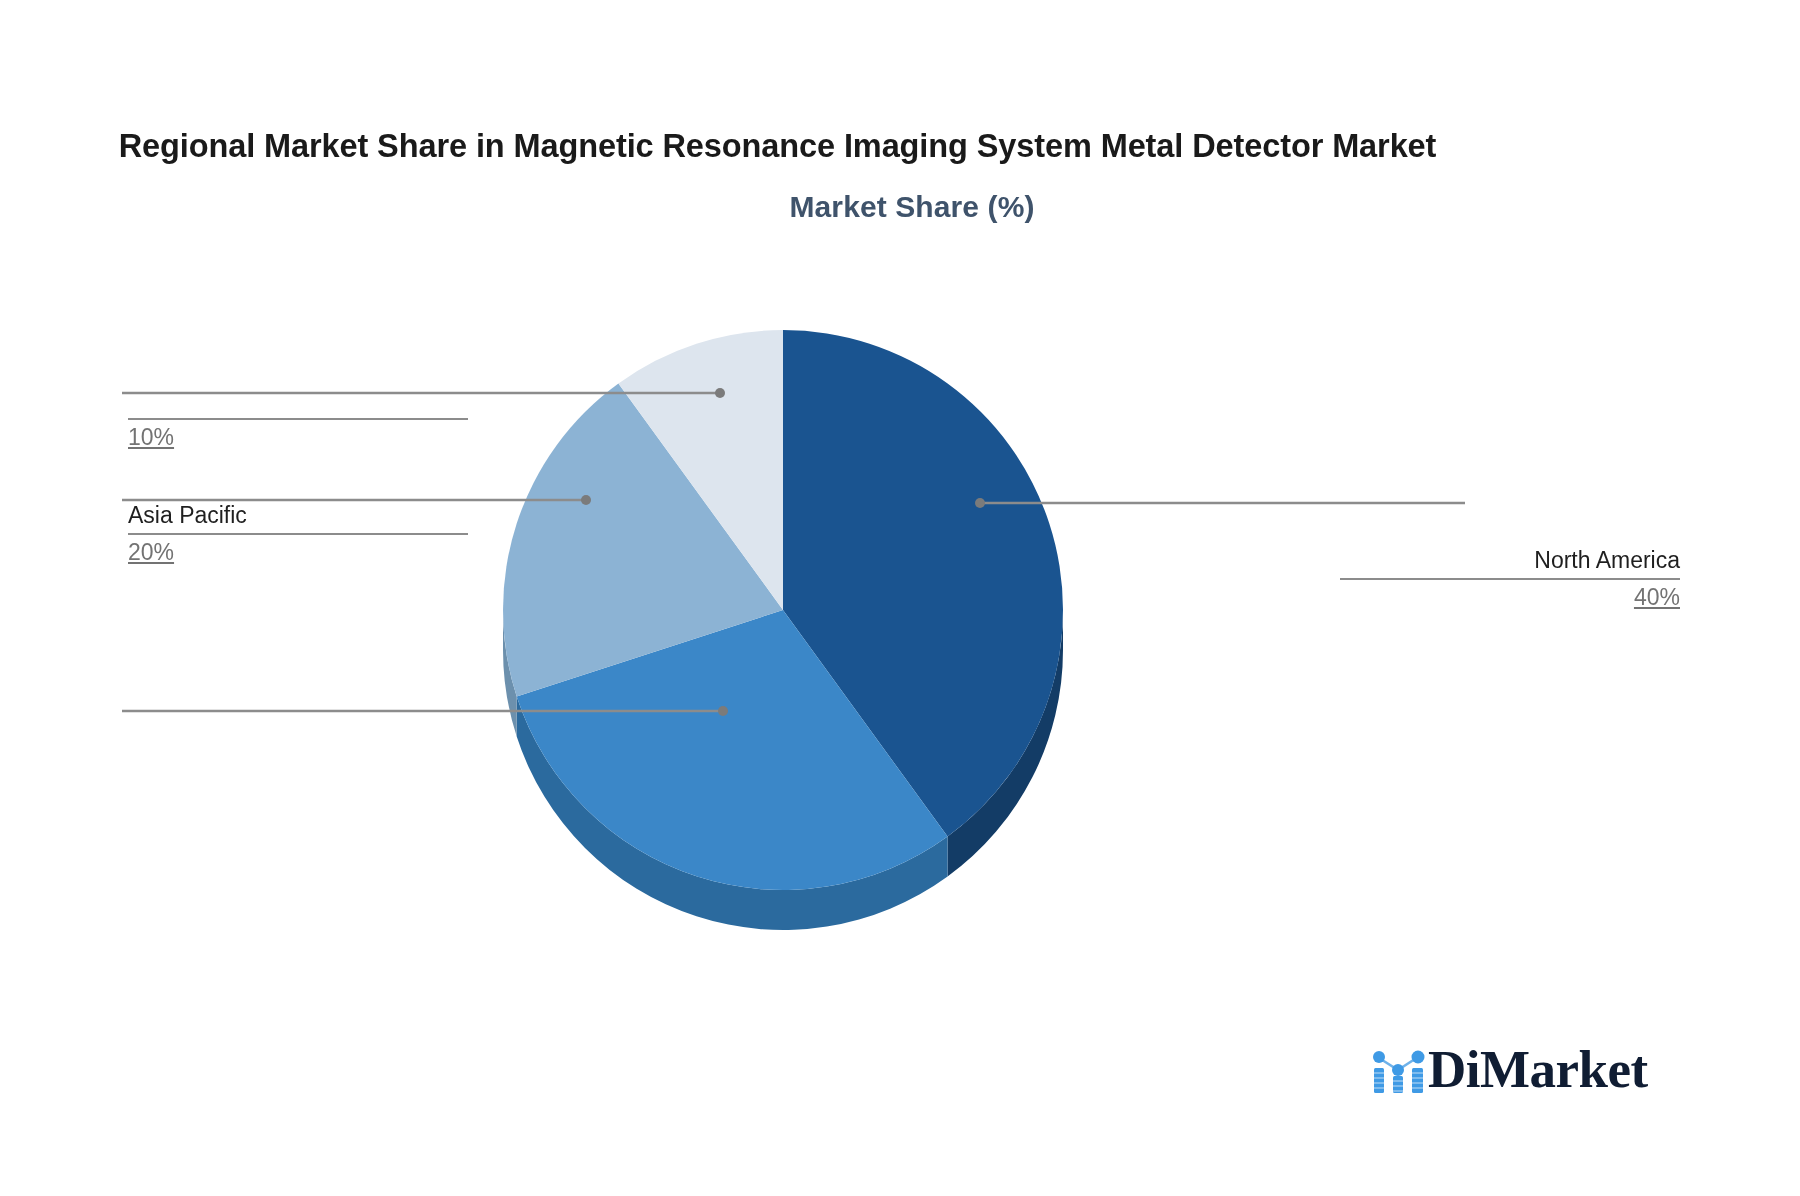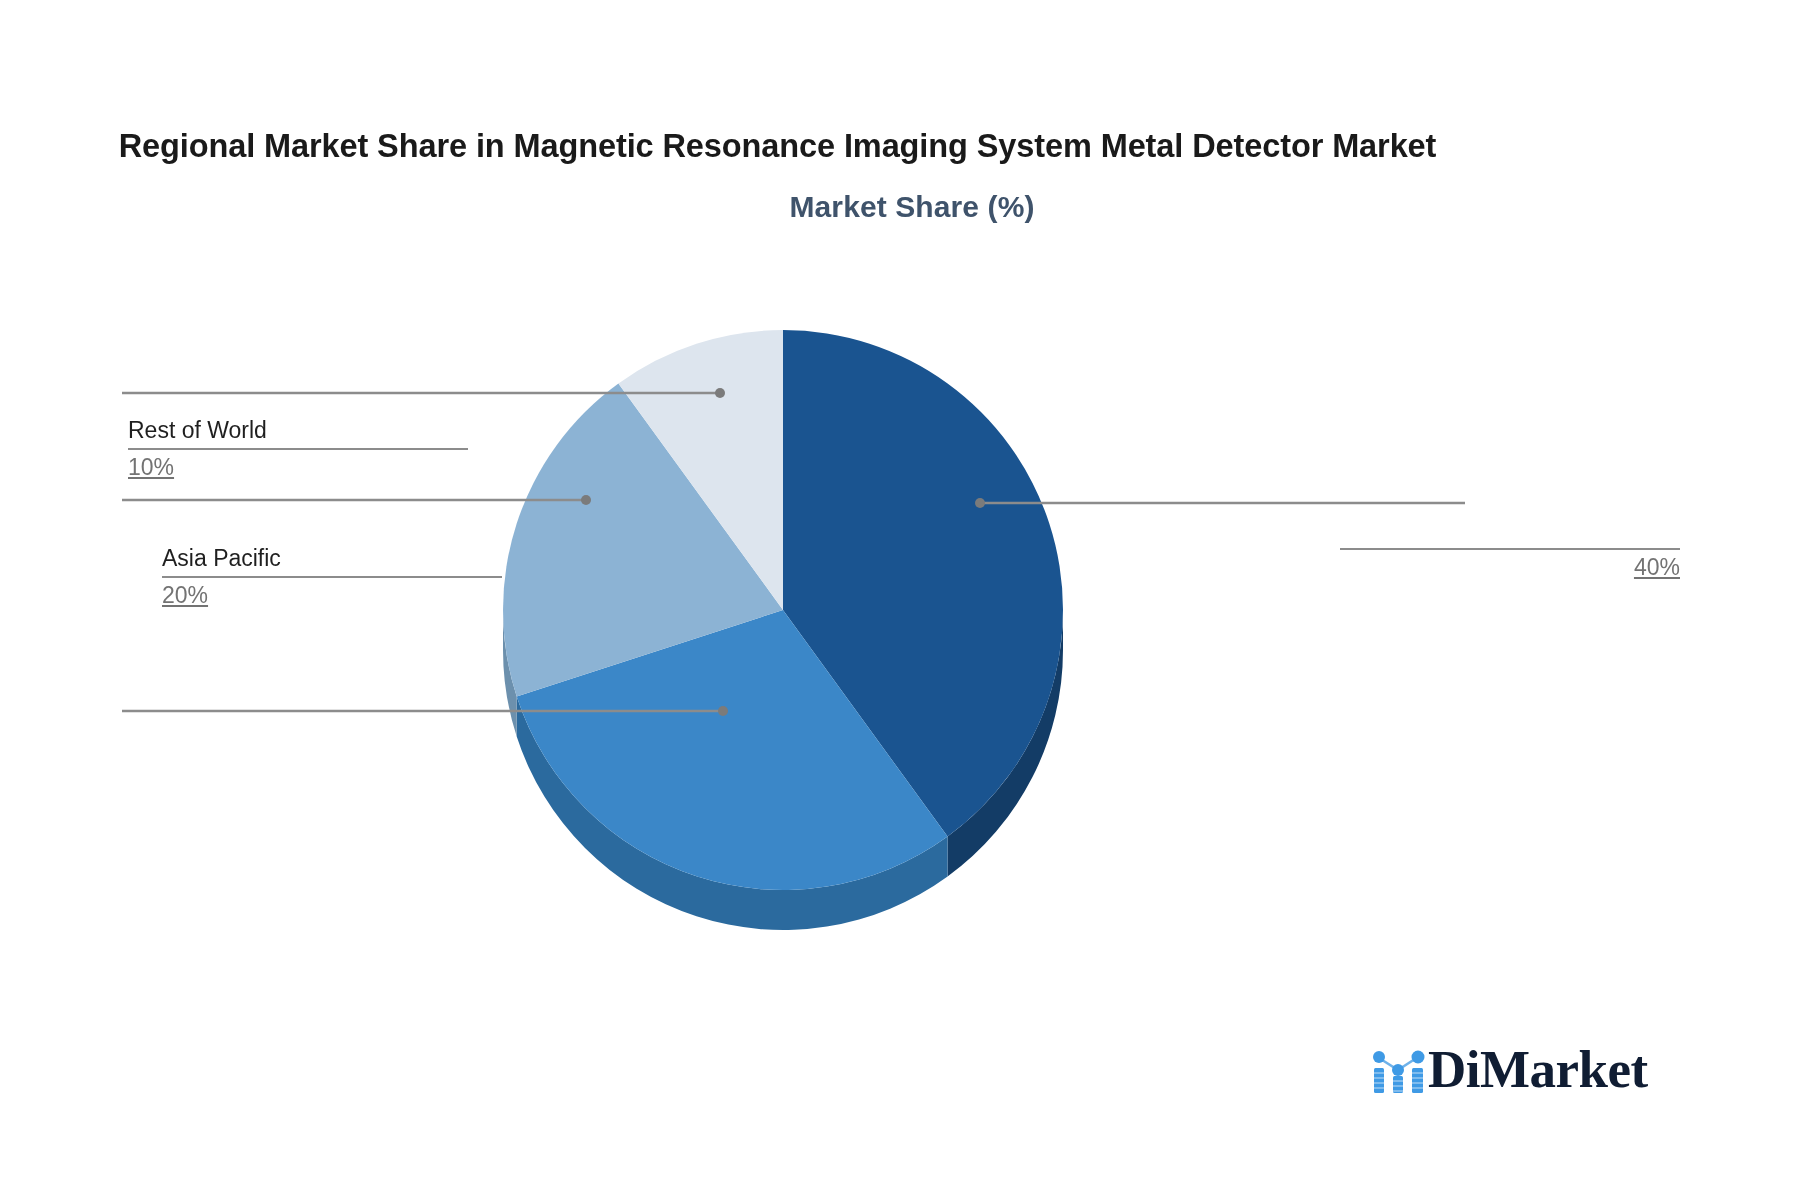--- a/index.html
+++ b/index.html
@@ -79,21 +79,21 @@
     font-size: 23px;
     color: #737373;
     line-height: 30px;
     white-space: nowrap;
     text-decoration: underline;
   }
   .callout.left  { text-align: left;  left: 128px; }
   .callout.right { text-align: right; right: 120px; }
 
   #callout-row  { top: 415px; }
-  #callout-ap   { top: 543px; margin-left: 34px; }
+  #callout-ap   { top: 500px; }
   #callout-eu   { top: 730px; }
   #callout-na   { top: 545px; }
 
   
   #logo {
     position: absolute;
     left: 1370px;
     top: 1043px;
     display: flex;
     align-items: center;
@@ -145,33 +145,33 @@
     </g>
     <g fill="#7b7b7b">
       <circle cx="980" cy="503" r="5"></circle>
       <circle cx="586" cy="500" r="5"></circle>
       <circle cx="720" cy="393" r="5"></circle>
       <circle cx="723" cy="711" r="5"></circle>
     </g>
   </svg>
 
   <div class="callout left" id="callout-row">
-    <div class="cal-name">Rest of World</div>
     <div class="cal-rule"></div>
     <div class="cal-val">10%</div>
   </div>
 
   <div class="callout left" id="callout-ap">
     <div class="cal-name">Asia Pacific</div>
     <div class="cal-rule"></div>
     <div class="cal-val">20%</div>
   </div>
 
 
   <div class="callout right" id="callout-na">
+    <div class="cal-name">North America</div>
     <div class="cal-rule"></div>
     <div class="cal-val">40%</div>
   </div>
 
   <div id="logo">
     <svg class="logo-mark" width="58" height="50" viewBox="0 0 58 50">
 
       <polyline points="9,13 28,25 48,12" fill="none" stroke="#6fb2ea" stroke-width="2.6"></polyline>
 
       <circle cx="9" cy="12" r="6" fill="#3f9ae5"></circle>

